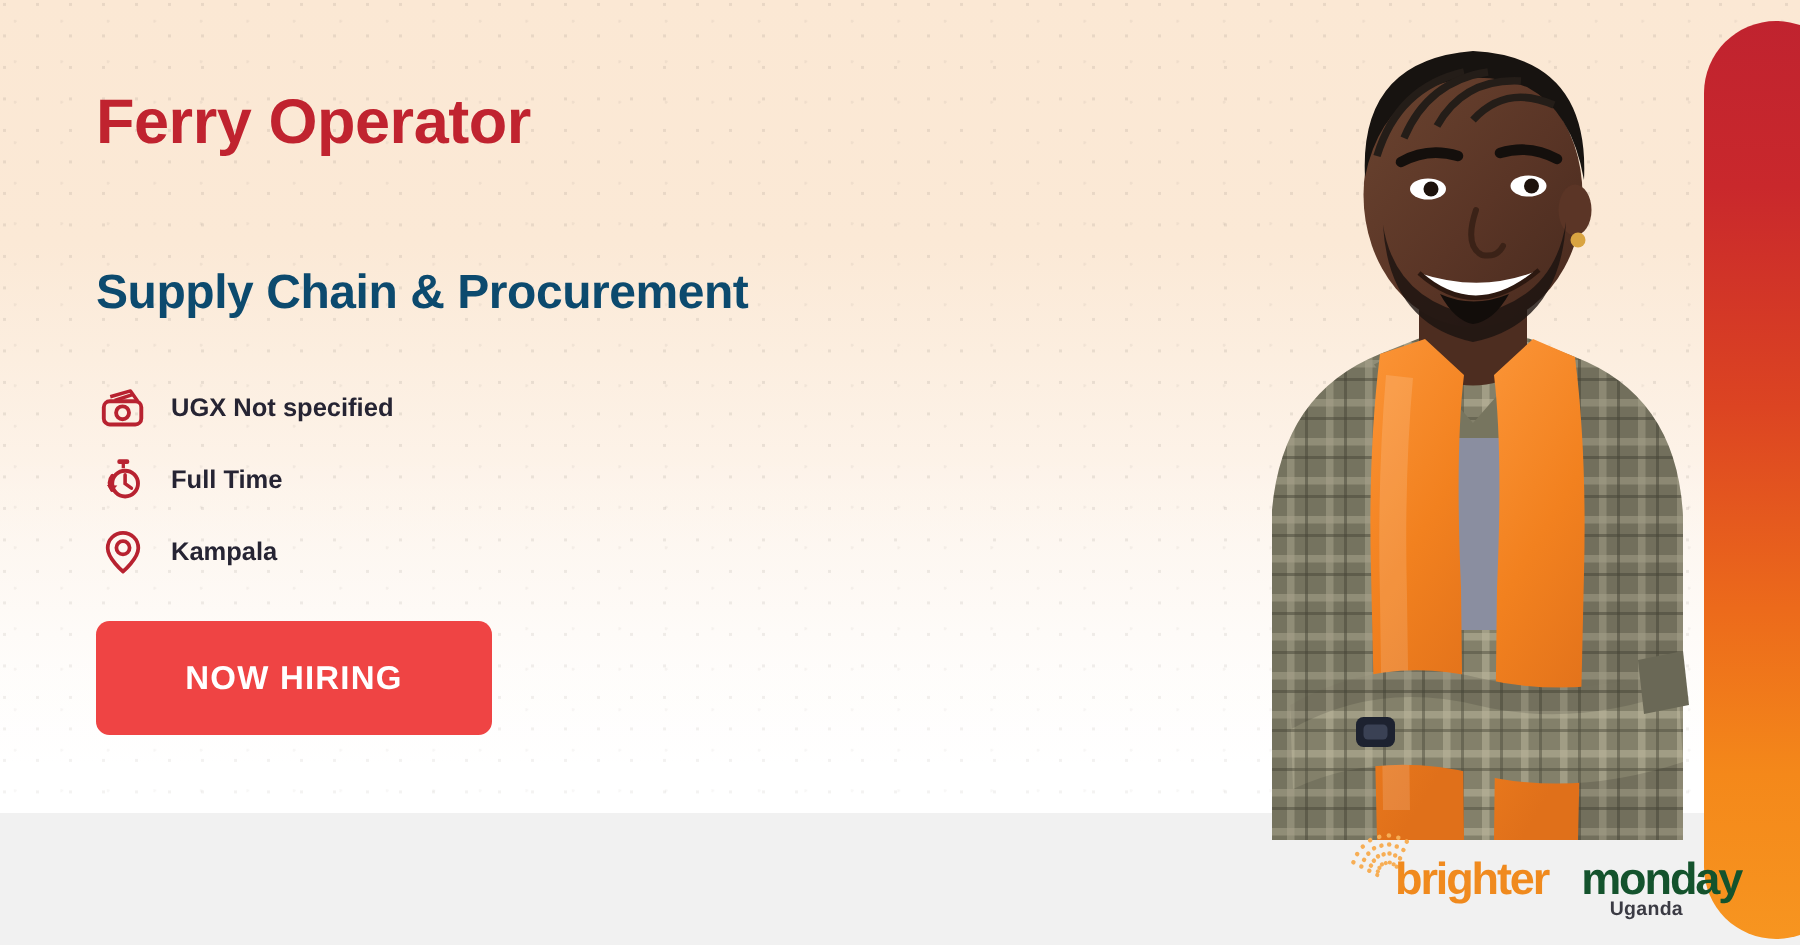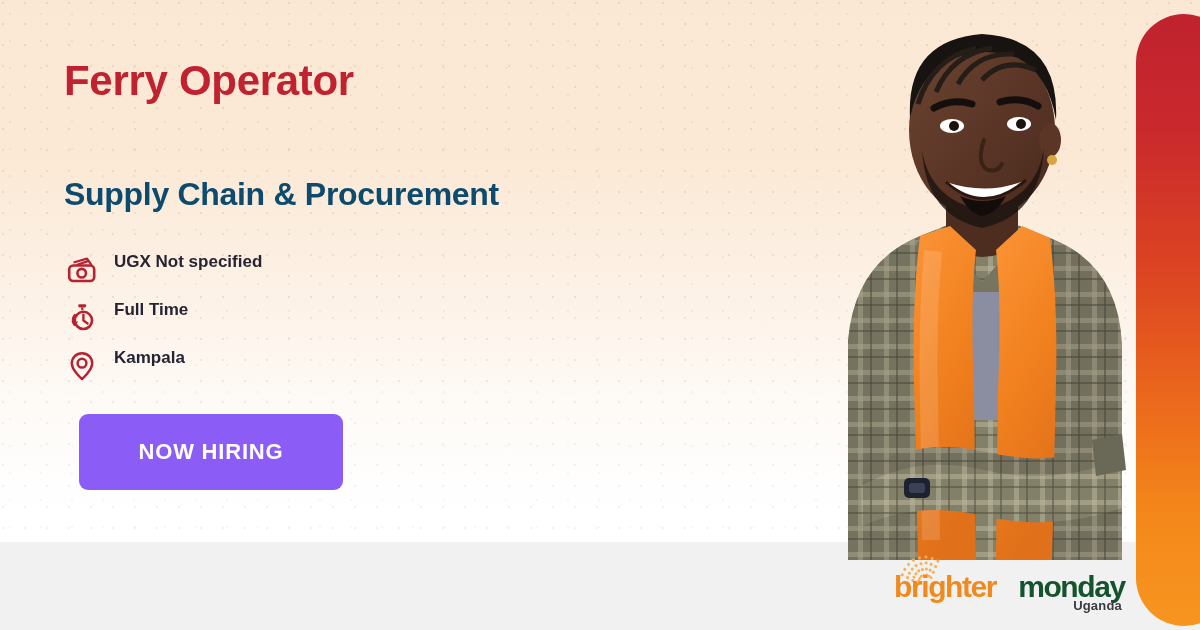--- a/index.html
+++ b/index.html
@@ -82,65 +82,65 @@
   .category {
     position:absolute; left:64px; top:176px;
     font-size:32px; font-weight:bold;
     color:#0c4a6e;
     letter-spacing:-0.3px;
     line-height:1.15;
   }
 
   .meta { position:absolute; left:62px; top:252px; }
   .meta-row {
-    display:flex; align-items:flex-start;
+    display:flex; align-items:center;
     height:40px; margin-bottom:8px;
   }
   .meta-ico {
     width:40px; height:36px;
     display:flex; align-items:center; justify-content:center;
     flex:0 0 40px;
   }
   .meta-text {
     font-size:17px; font-weight:bold;
     color:#262433;
     margin-left:12px;
     white-space:nowrap;
   }
 
   .cta {
     position:absolute; left:64px; top:414px;
     width:264px; height:76px;
-    background:#8b5cf6;
+    background:#ef4444;
     border-radius:9px;
     border:none;
     color:#ffffff;
     font-family:"Liberation Sans", sans-serif;
     font-size:22px; font-weight:bold;
     letter-spacing:0.8px;
     cursor:pointer;
-    display:flex; align-items:center; justify-content:center;margin-left:15px;
+    display:flex; align-items:center; justify-content:center;
   }
 
   
   .logo {
     position:absolute;
     right:74px; bottom:10px;
     z-index:7;
     width:250px; height:66px;
   }
   .logo-rays { position:absolute; left:8px; top:0px; }
   .logo-word {
     position:absolute; left:18px; top:18px;
     font-size:30px; font-weight:bold;
     letter-spacing:-1.4px;
     line-height:1;
     white-space:nowrap;
   }
-  .lw-brighter { color:#f08a1e; }
+  .lw-brighter { color:#f08a1e;margin-left:36px; }
   .lw-monday { color:#14532d;margin-left:22px; }
   .logo-country {
     position:absolute; right:4px; top:44px;
     font-size:13px; font-weight:bold;
     color:#3b3b44;
     letter-spacing:0.2px;
   }
 </style>
 </head>
 <body>

